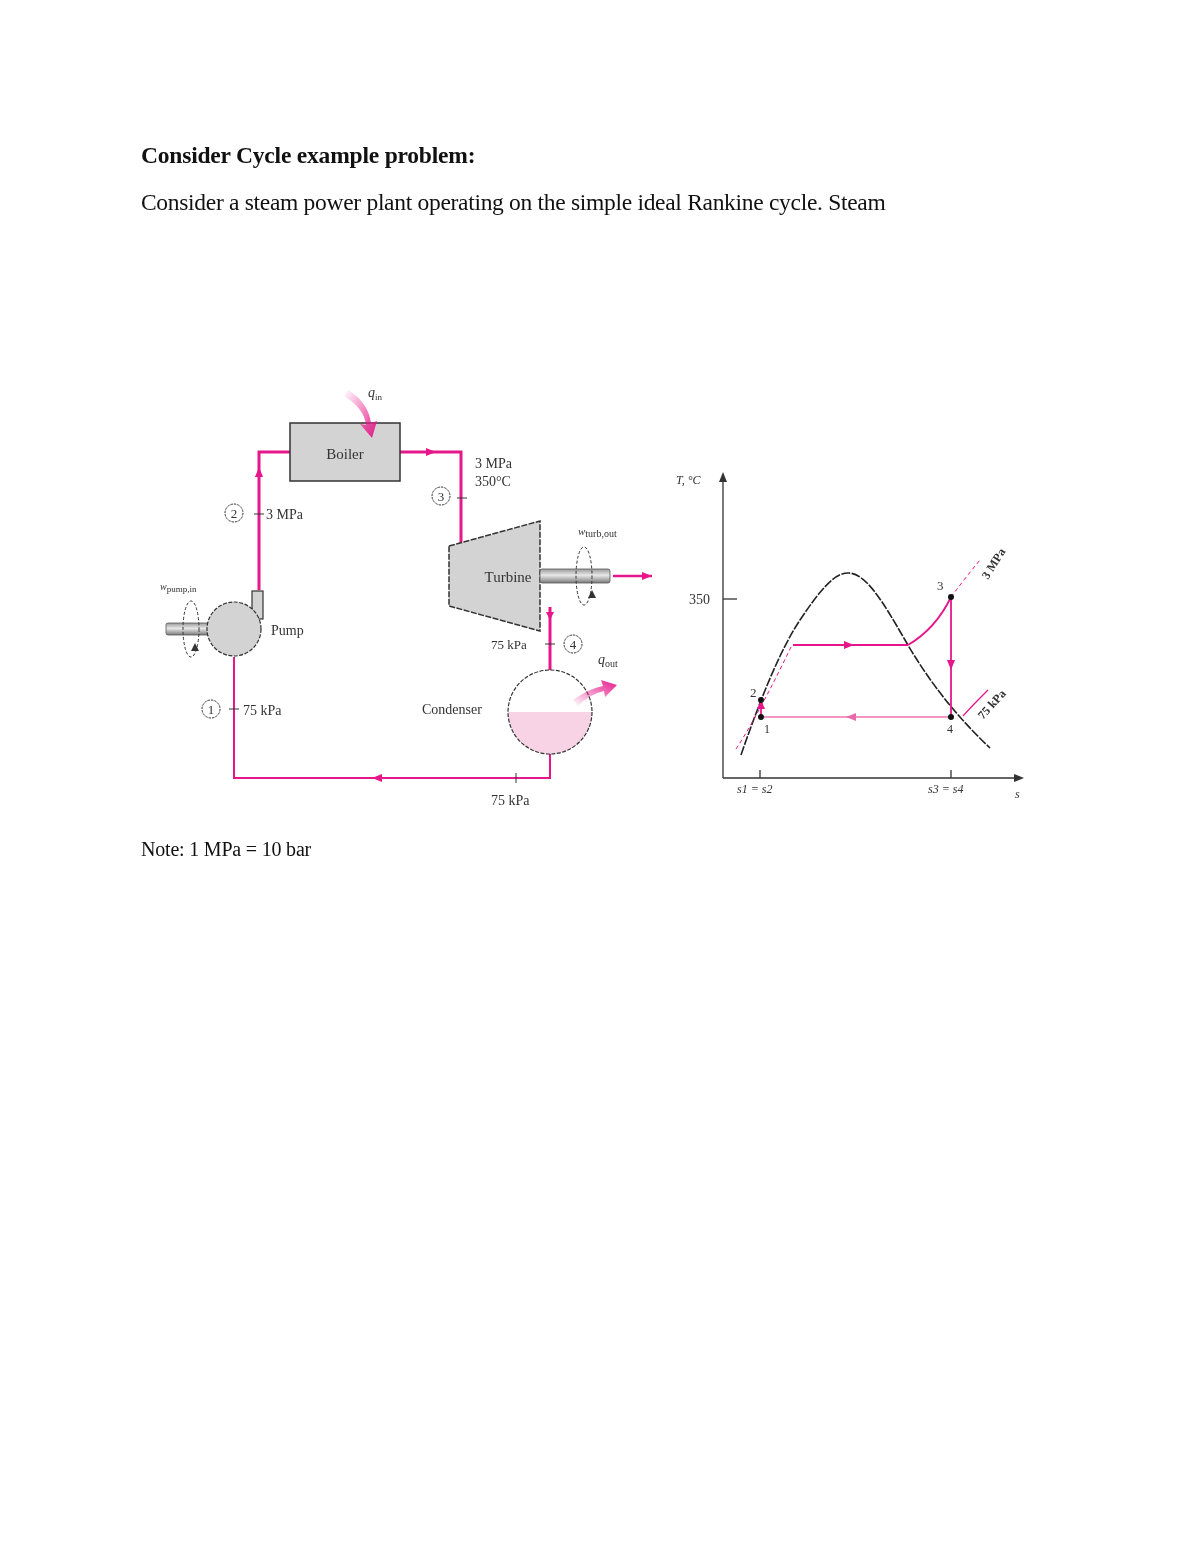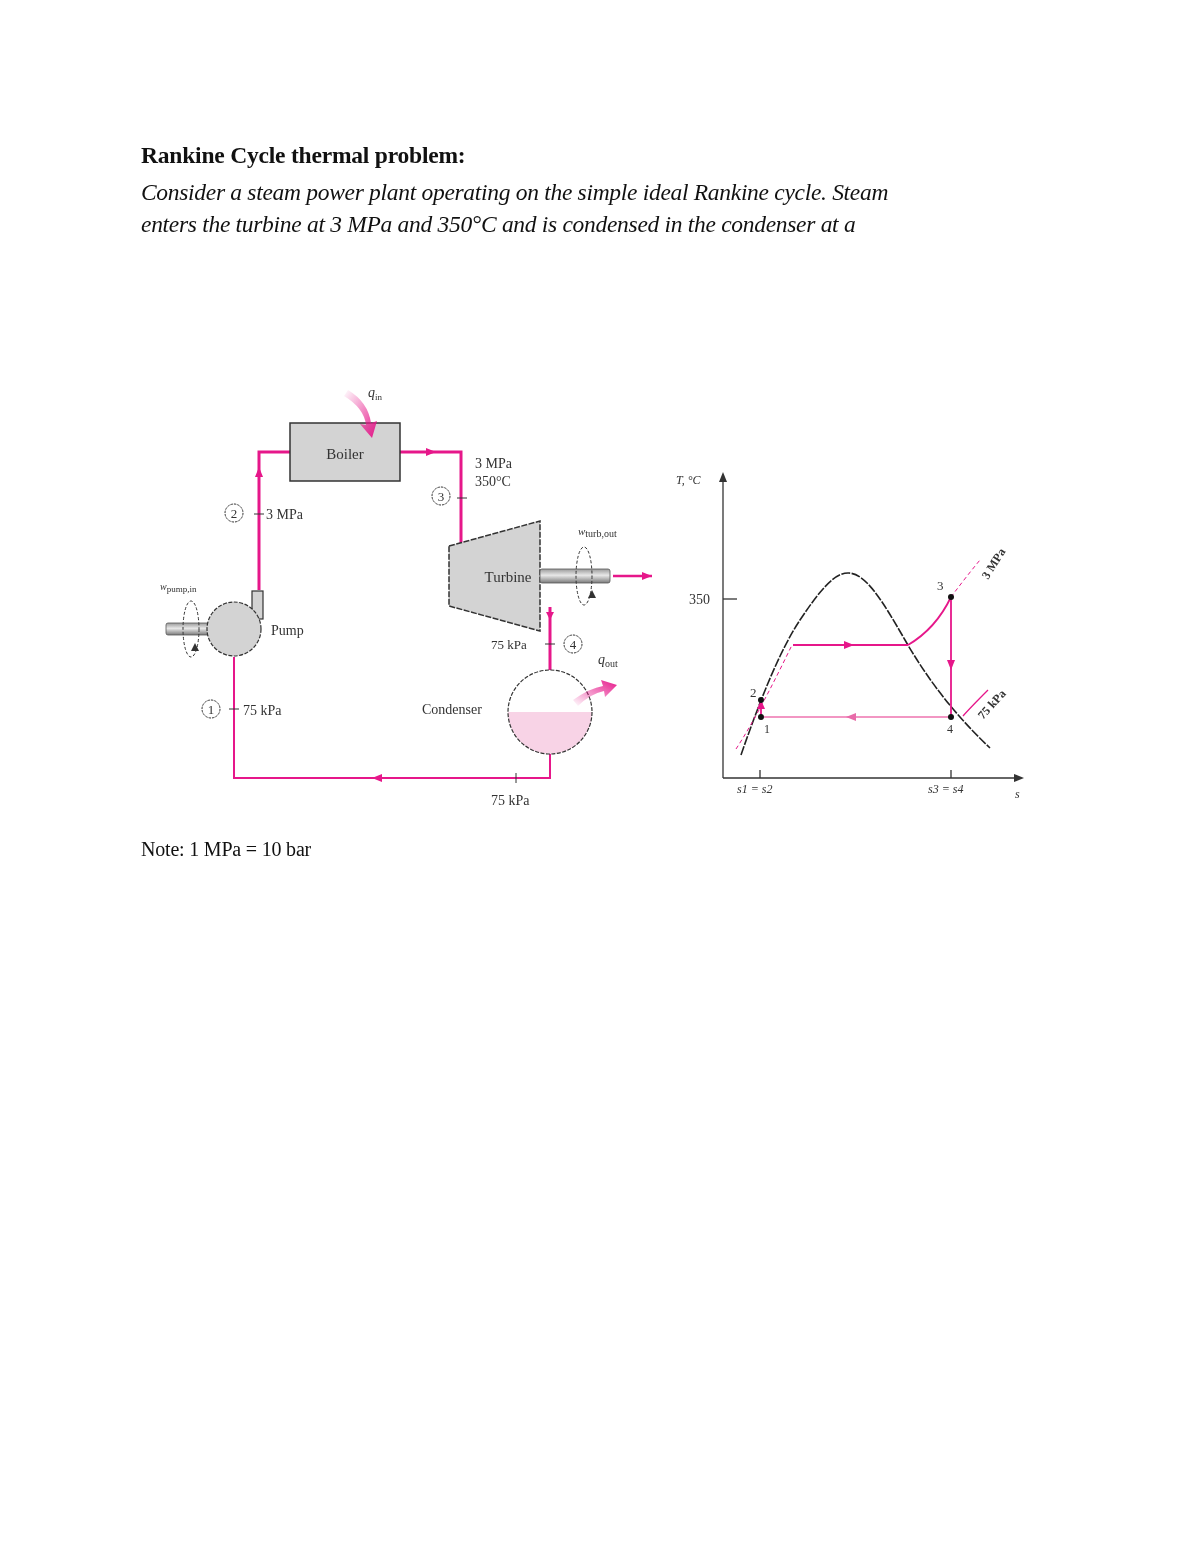--- a/index.html
+++ b/index.html
@@ -1,32 +1,31 @@
 <!DOCTYPE html>
 <html><head>
 <meta charset="utf-8">
 <style>
   html, body { margin:0; padding:0; background:#ffffff; }
   body { width:1200px; height:1553px; position:relative; overflow:hidden;
          font-family:"Liberation Serif","DejaVu Serif",serif; color:#111; }
   .title { position:absolute; left:141px; top:142px; font-size:23.5px; font-weight:bold; letter-spacing:-0.2px; }
-  .para { position:absolute; left:141px; top:176px; width:930px; font-size:23.5px; line-height:32px; letter-spacing:-0.3px;font-style:italic; }
+  .para { position:absolute; left:141px; top:186px; width:930px; font-size:23.5px; line-height:32px; letter-spacing:-0.3px; }
   .para span { display:block; white-space:nowrap; }
   .note { position:absolute; left:141px; top:838px; font-size:20px; letter-spacing:-0.2px; }
   svg { position:absolute; left:0; top:0; }
   .lbl { font-family:"Liberation Serif","DejaVu Serif",serif; fill:#333; }
 </style>
 </head>
 <body>
 
-<div class="title">Rankine Cycle thermal problem:</div>
+<div class="title">Consider Cycle example problem:</div>
 
 <div class="para">
   <span>Consider a steam power plant operating on the simple ideal Rankine cycle. Steam</span>
-  <span>enters the turbine at 3 MPa and 350°C and is condensed in the condenser at a</span>
 </div>
 
 <svg width="1200" height="900" viewBox="0 0 1200 900">
   <defs>
     <linearGradient id="fadeIn" x1="0" y1="0" x2="1" y2="1">
       <stop offset="0" stop-color="#e6178a" stop-opacity="0"></stop>
       <stop offset="1" stop-color="#e6178a" stop-opacity="1"></stop>
     </linearGradient>
     <linearGradient id="fadeOut" x1="0" y1="1" x2="1" y2="0">
       <stop offset="0" stop-color="#e6178a" stop-opacity="0"></stop>

